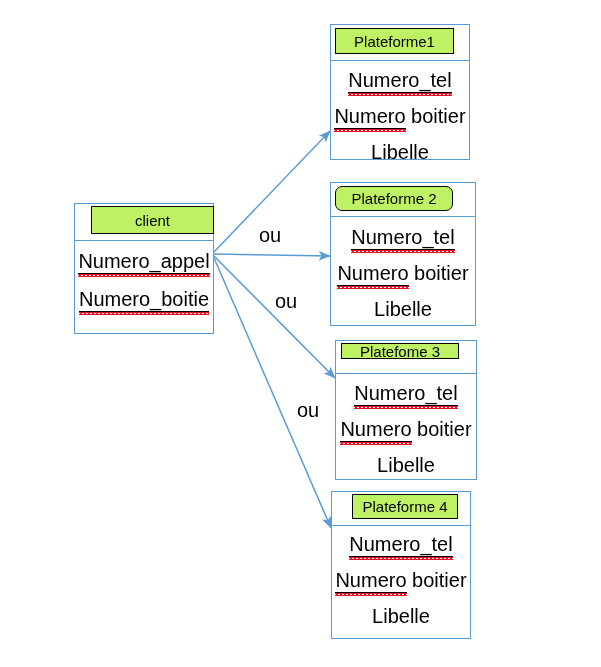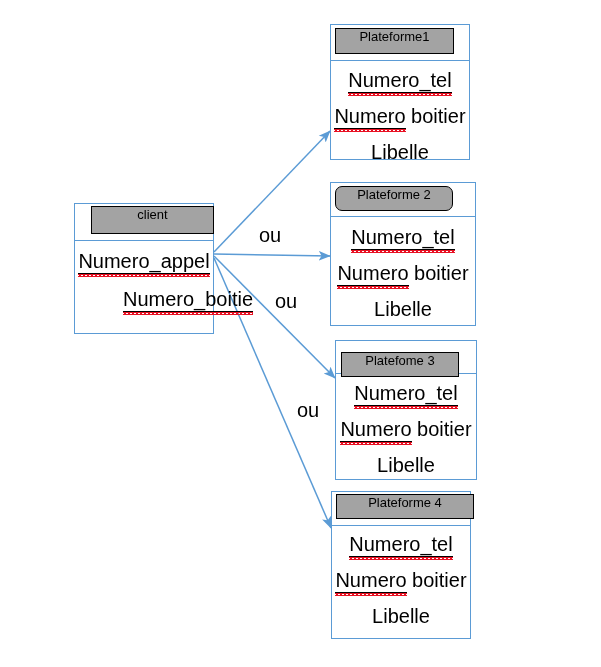--- a/index.html
+++ b/index.html
@@ -33,24 +33,25 @@
   .entity {
     position: absolute;
     box-sizing: border-box;
     border: 1.5px solid #5B9BD5;
     background: #ffffff;
   }
   .entity-title {
     position: absolute;
     box-sizing: border-box;
     border: 1.5px solid #000000;
-    background: #a3a3a3;
+    background: #bef264;
     display: flex;
+    align-items: center;
     justify-content: center;
-    font-size: 13px;
+    font-size: 15px;
     color: #000000;
     white-space: nowrap;
   }
   .entity-divider {
     position: absolute;
     left: 0;
     right: 0;
     height: 0;
     border-top: 1px solid #5B9BD5;
   }
@@ -117,21 +118,21 @@
 
   <div class="entity" style="left:74px; top:203px; width:140px; height:131px;">
     <div class="entity-divider" style="top:36px;"></div>
   </div>
   <div class="entity-title" style="left:91px; top:206px; width:123px; height:28px;">
     <span>client</span>
   </div>
   <div class="attr" style="left:74px; top:250px; width:140px;">
     <span class="u">Numero_appel</span>
   </div>
-  <div class="attr" style="left:74px; top:288px; width:140px;margin-left:44px;">
+  <div class="attr" style="left:74px; top:288px; width:140px;">
     <span class="u">Numero_boitie</span>
   </div>
 
   <div class="entity" style="left:330px; top:24px; width:140px; height:136px;">
     <div class="entity-divider" style="top:35px;"></div>
   </div>
   <div class="entity-title" style="left:335px; top:28px; width:119px; height:26px;">
     <span>Plateforme1</span>
   </div>
   <div class="attr" style="left:330px; top:69px; width:140px;">
@@ -156,37 +157,37 @@
   <div class="attr" style="left:330px; top:262px; width:146px;">
     <span class="u">Numero</span><span> boitier</span>
   </div>
   <div class="attr" style="left:330px; top:298px; width:146px;">
     <span>Libelle</span>
   </div>
 
   <div class="entity" style="left:335px; top:340px; width:142px; height:140px;">
     <div class="entity-divider" style="top:32px;"></div>
   </div>
-  <div class="entity-title" style="left:341px; top:352px; width:118px; height:25px;">
+  <div class="entity-title" style="left:341px; top:343px; width:118px; height:16px;">
     <span>Platefome 3</span>
   </div>
   <div class="attr" style="left:335px; top:382px; width:142px;">
     <span class="u">Numero_tel</span>
   </div>
   <div class="attr" style="left:335px; top:418px; width:142px;">
     <span class="u">Numero</span><span> boitier</span>
   </div>
   <div class="attr" style="left:335px; top:454px; width:142px;">
     <span>Libelle</span>
   </div>
 
   <div class="entity" style="left:331px; top:491px; width:140px; height:148px;">
     <div class="entity-divider" style="top:33px;"></div>
   </div>
-  <div class="entity-title" style="left:336px; top:494px; width:138px; height:25px;">
+  <div class="entity-title" style="left:352px; top:494px; width:106px; height:25px;">
     <span>Plateforme 4</span>
   </div>
   <div class="attr" style="left:331px; top:533px; width:140px;">
     <span class="u">Numero_tel</span>
   </div>
   <div class="attr" style="left:331px; top:569px; width:140px;">
     <span class="u">Numero</span><span> boitier</span>
   </div>
   <div class="attr" style="left:331px; top:605px; width:140px;">
     <span>Libelle</span>

